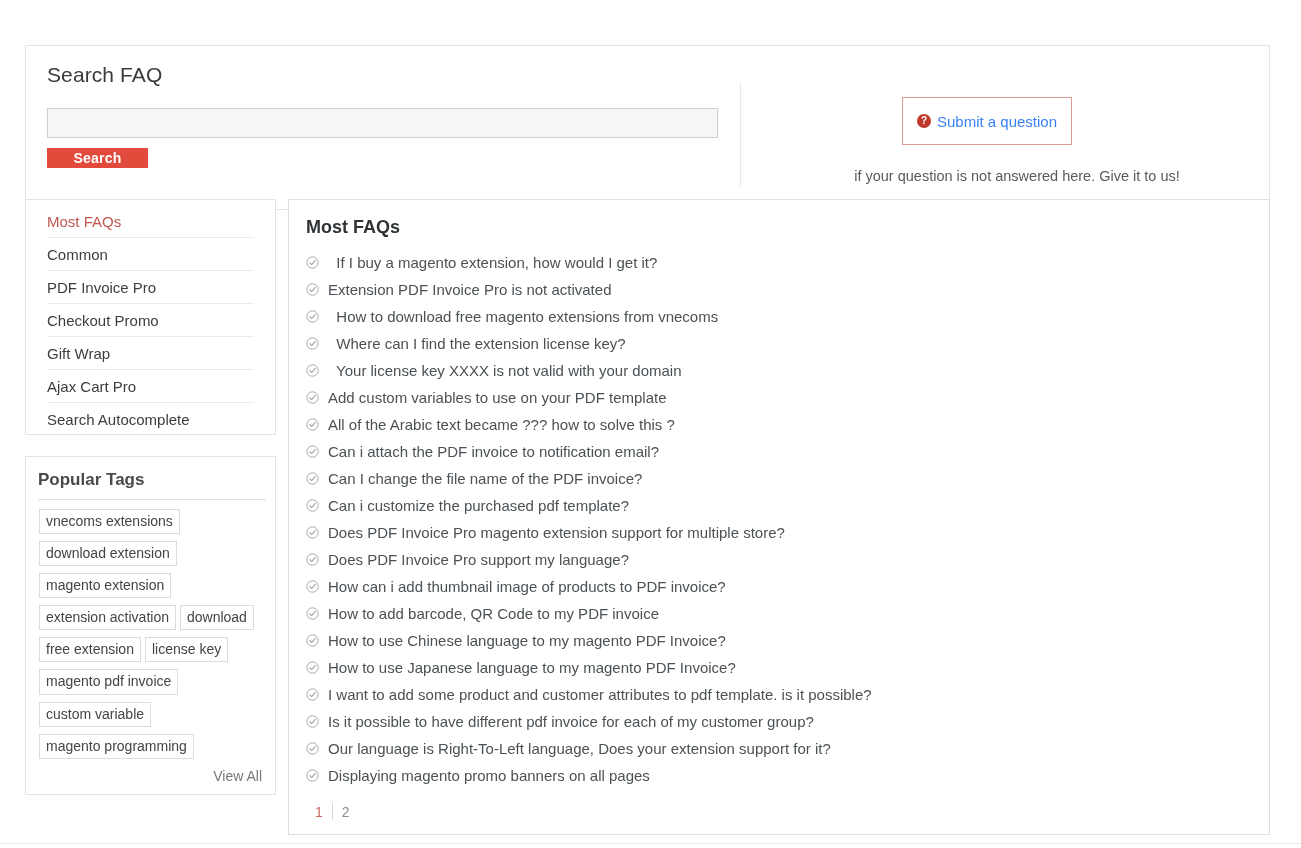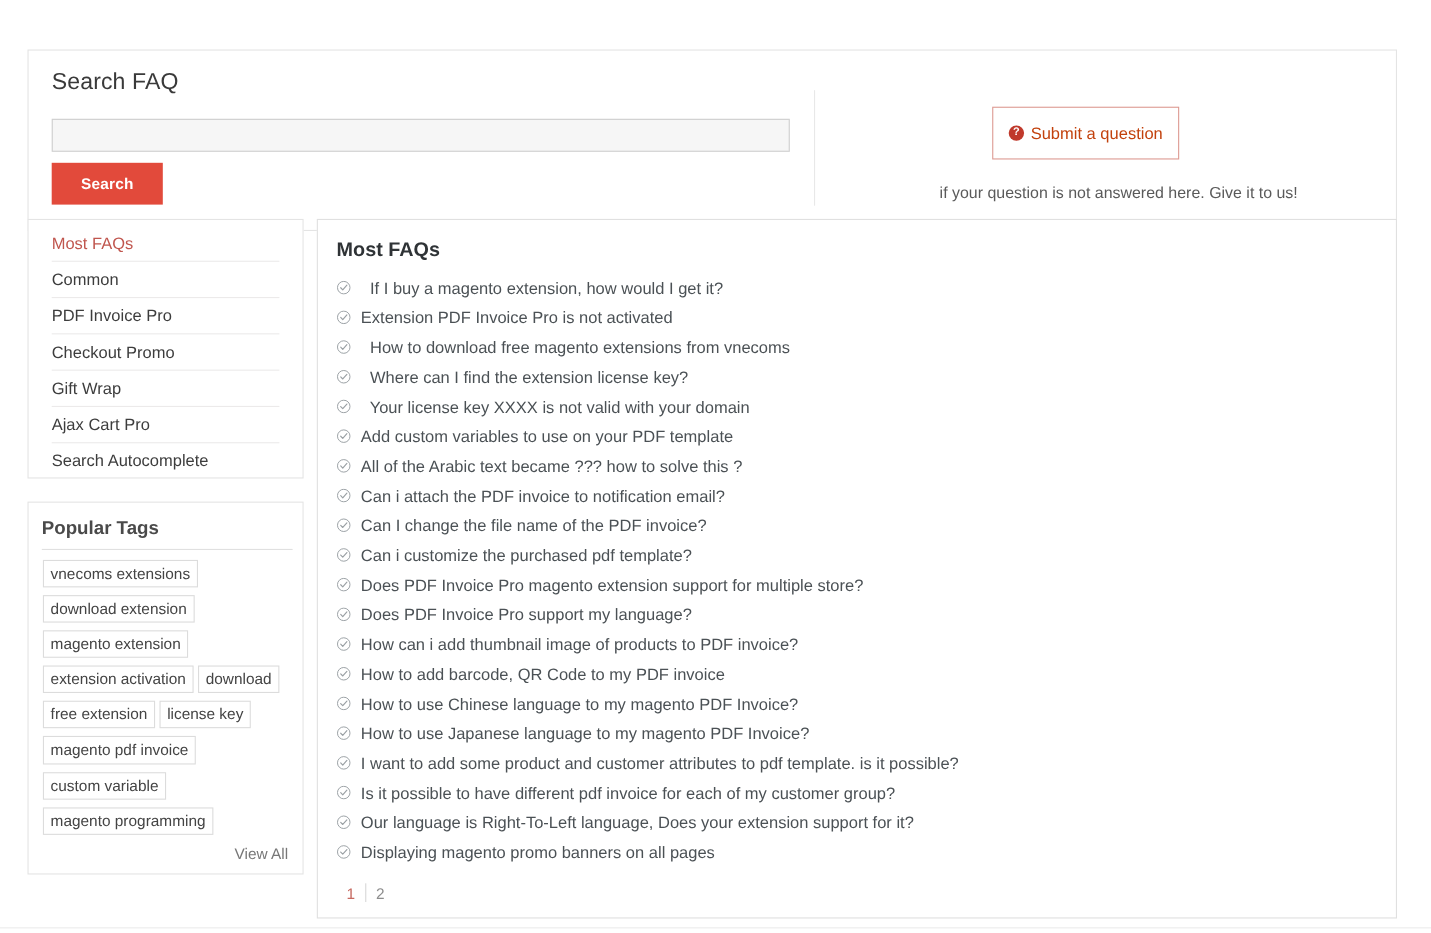--- a/index.html
+++ b/index.html
@@ -34,21 +34,21 @@
     width: 671px; height: 30px;
     background:#f6f6f6;
     border:1px solid #cfcfcf;
     font-family:"Liberation Sans", sans-serif;
     font-size:13px; color:#444;
     padding: 0 8px;
     outline:none;
   }
   .search-btn {
     position:absolute; left:21px; top:102px;
-    width: 101px; height: 38px;
+    width: 101px; height: 20px;
     background:#e24a3b;
     border:none;
     color:#fff; font-size:14px; font-weight:bold;
     font-family:"Liberation Sans", sans-serif;
     cursor:pointer;
     letter-spacing:.2px;
   }
   .v-divider {
     position:absolute; left:714px; top:36px;
     width:1px; height:105px; background:#e8e8e8;
@@ -63,21 +63,21 @@
     border:1px solid #dd9a92;
     display:flex; align-items:center; justify-content:center;
     gap:6px; cursor:pointer; background:#fff;
   }
   .submit-box .qicon {
     width:14px; height:14px; border-radius:50%;
     background:#c0392b; color:#fff;
     font-size:10px; font-weight:bold; line-height:14px; text-align:center;
     display:inline-block;
   }
-  .submit-box .slabel { font-size:15px; color:#c2410c; }
+  .submit-box .slabel { font-size:15px; color:#3b82f6; }
   .submit-note {
     position:absolute; left:0; right:0; top:122px;
     text-align:center; font-size:14.5px; color:#5a5a5a;
     padding-left:24px;
   }
 
   
   .nav-panel {
     position:absolute; left:25px; top:199px;
     width:251px; height:236px;

